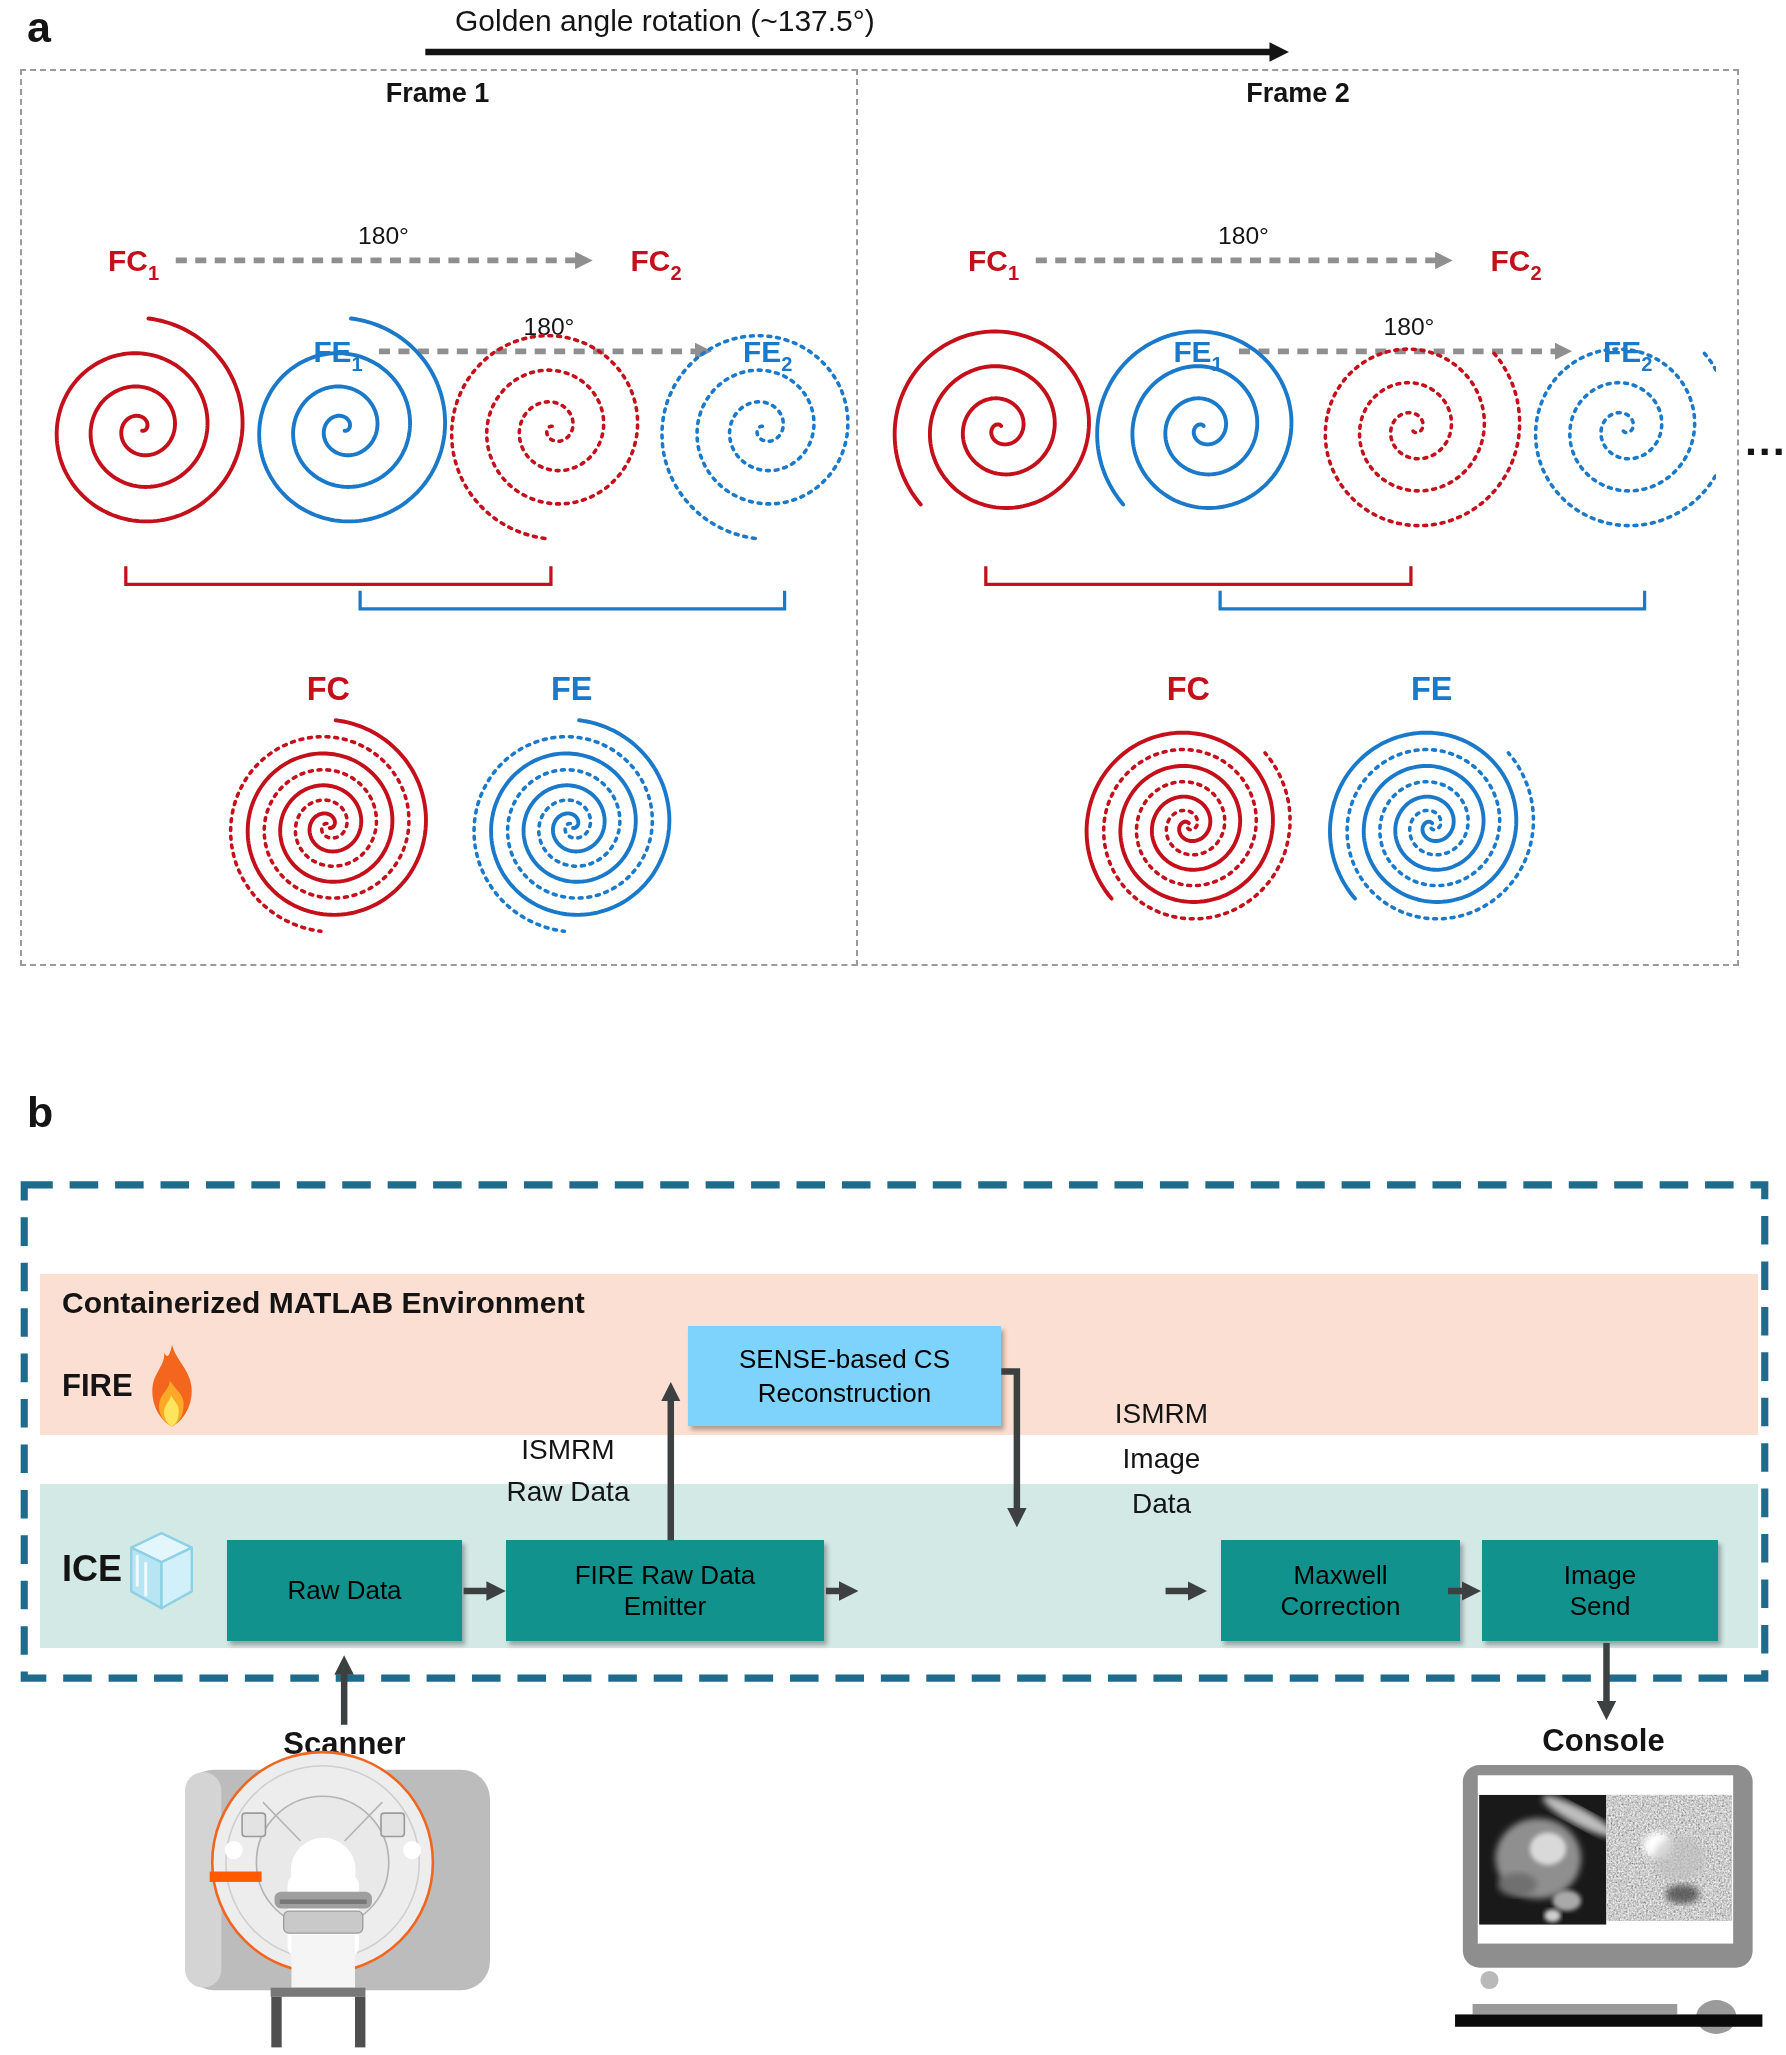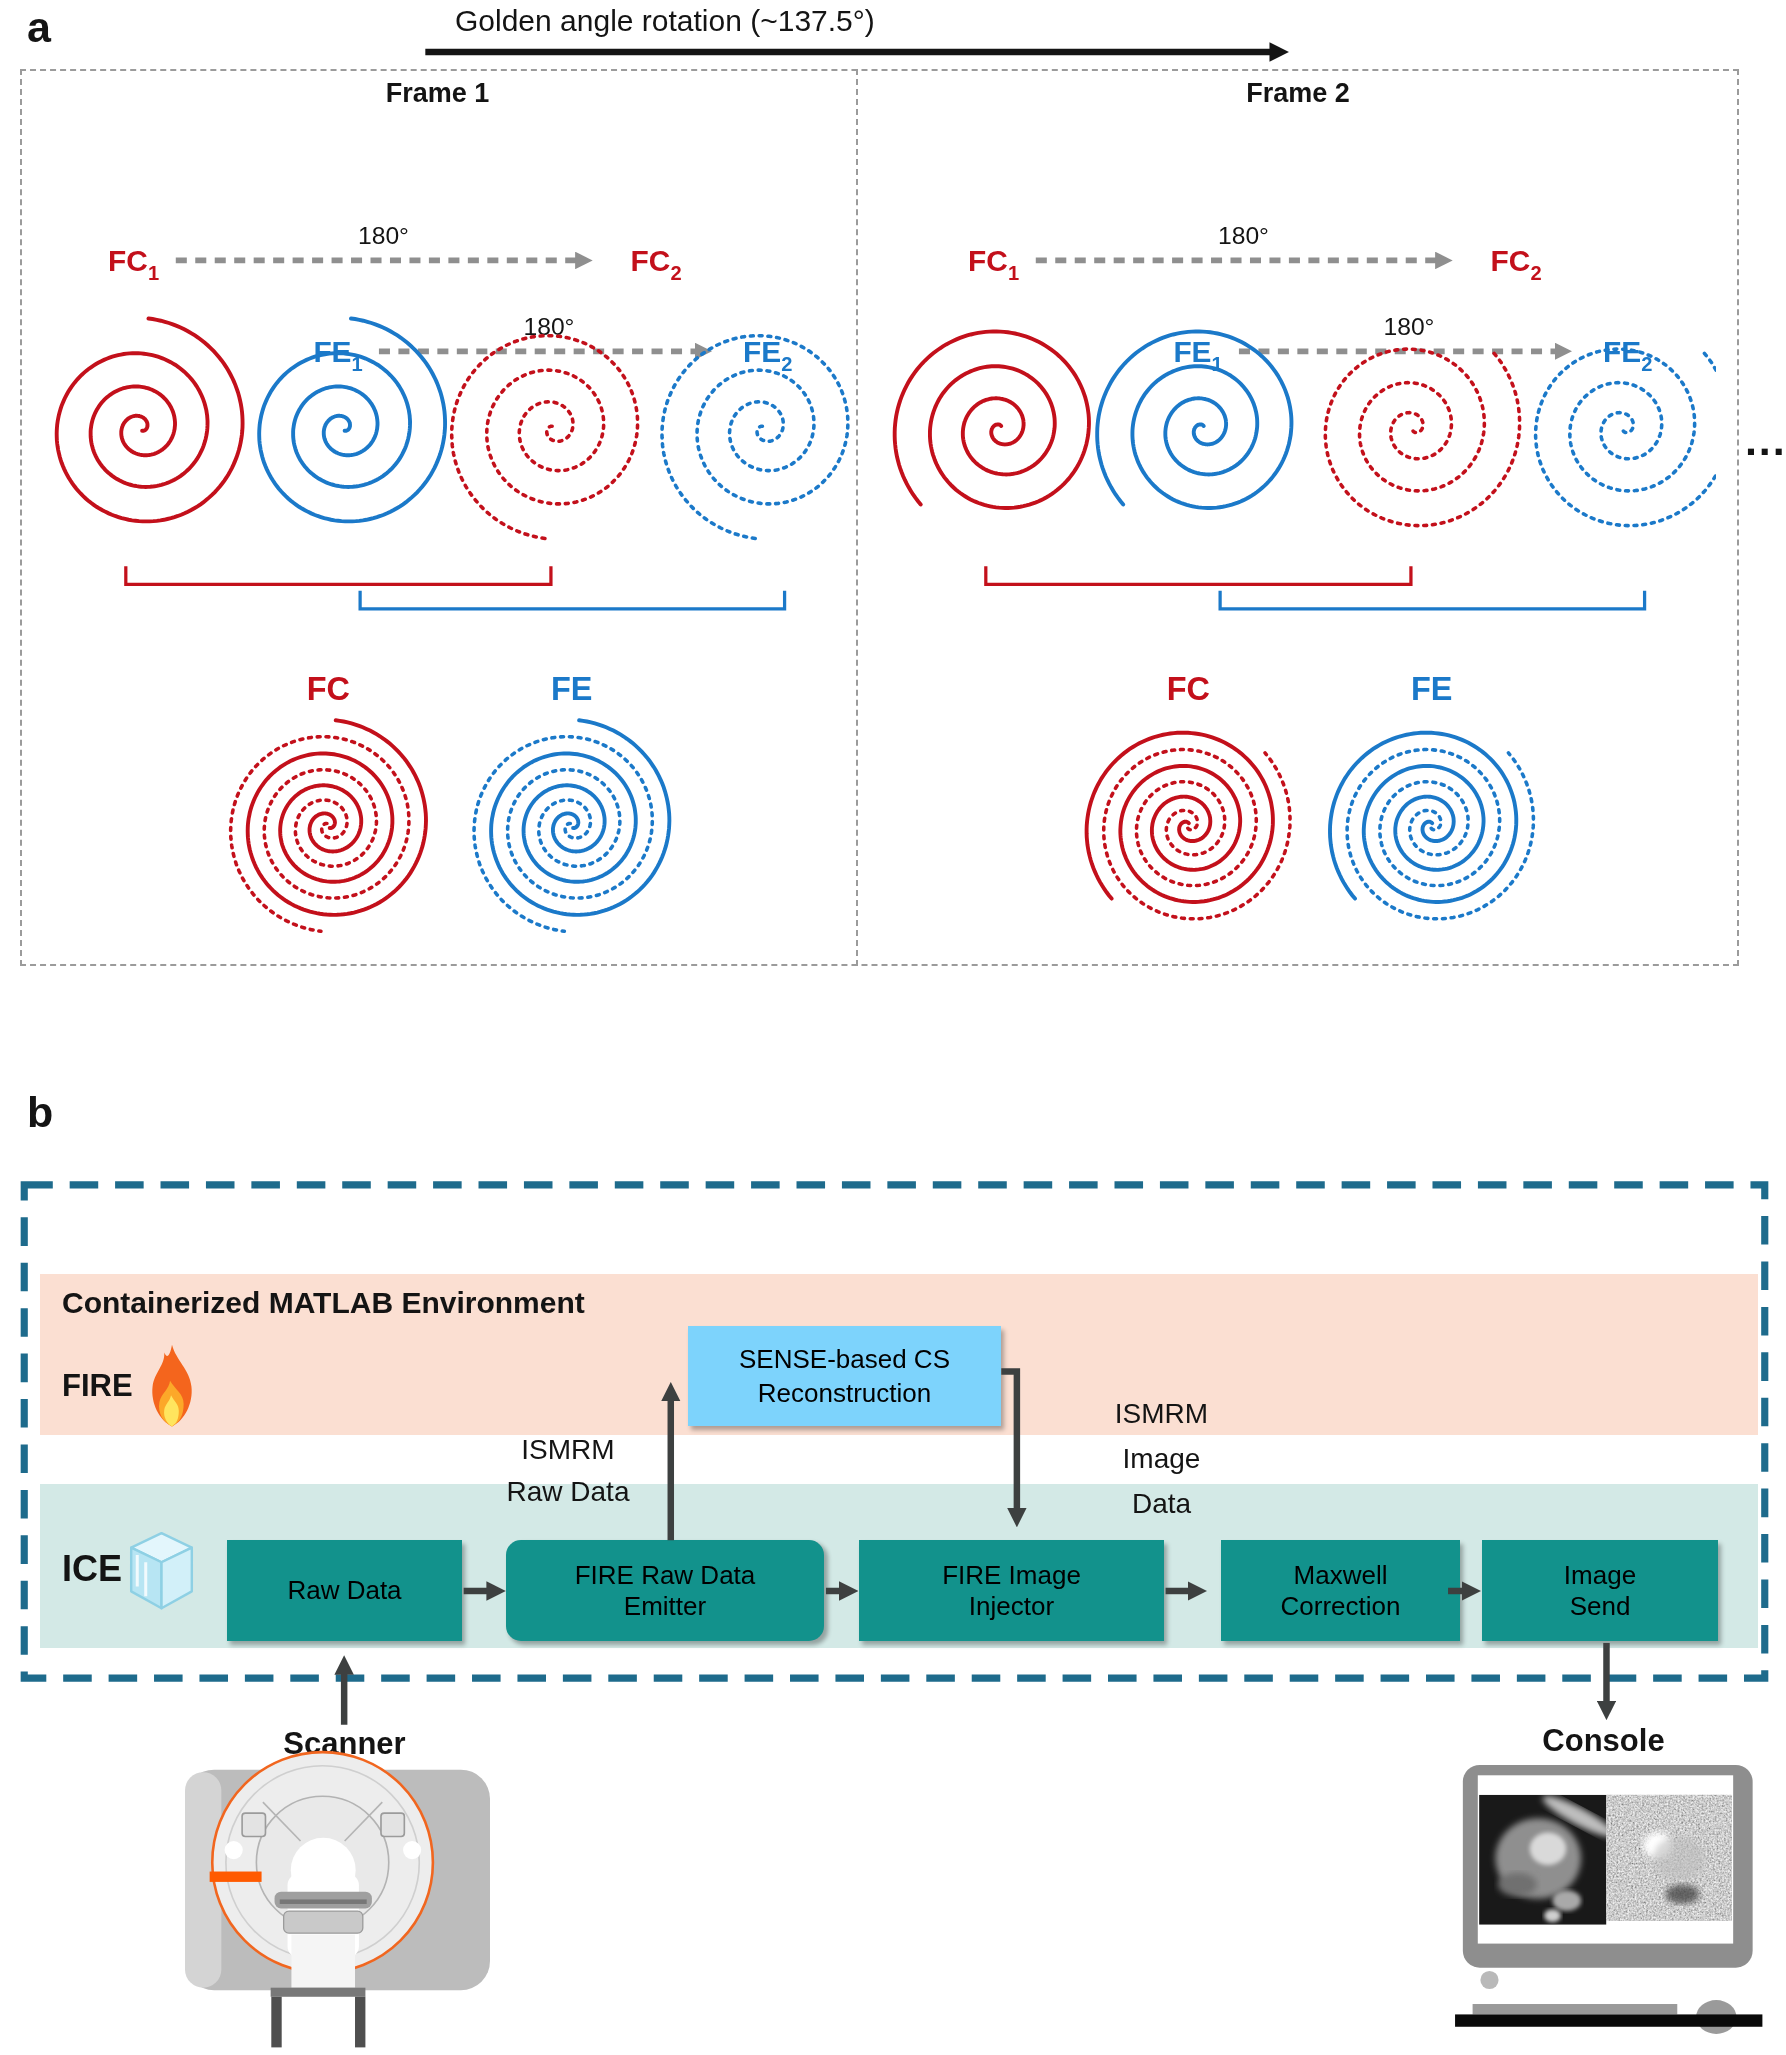--- a/index.html
+++ b/index.html
@@ -40,21 +40,21 @@
   #flame-svg{left:138px;top:1342px;width:68px;height:95px;}
   #teal-band{left:40px;top:1484px;width:1718px;height:164px;background:#d3e9e6;}
   #ice-label{left:62px;top:1548px;font-size:36px;font-weight:bold;}
   #ice-svg{left:121px;top:1521px;width:81px;height:97px;}
 
   .flow-box{position:absolute;top:1540px;height:101px;background:#12928c;color:#000;
             display:flex;align-items:center;justify-content:center;text-align:center;
             font-size:26px;line-height:31px;box-sizing:border-box;
             box-shadow:3.2px 3.9px 4.5px rgba(0,0,0,0.30);z-index:4;}
   #box-raw{left:227px;width:235px;}
-  #box-emitter{left:506px;width:318px;padding:0 38px;border-radius:15px;}
+  #box-emitter{left:506px;width:318px;padding:0 38px;}
   #box-injector{left:859px;width:305px;padding:0 38px;}
   #box-maxwell{left:1208px;width:239px;padding:0 31px;margin-left:13px;}
   #box-send{left:1482px;width:236px;padding:0 60px;}
 
   #sense-box{left:688px;top:1326px;width:313px;height:100px;background:#7dd3fc;color:#000;
              display:flex;flex-direction:column;align-items:center;justify-content:center;
              font-size:26px;line-height:34px;text-align:center;
              box-shadow:3.2px 3.9px 4.5px rgba(0,0,0,0.30);z-index:4;}
 
   .ismrm{position:absolute;font-size:28px;color:#141414;text-align:center;z-index:6;}
@@ -173,21 +173,20 @@
     <g stroke="#8ed0e4" stroke-width="2" stroke-linejoin="round">
       <path d="M8 22 L33 10 L58 22 L33 34 Z" fill="#e3f6fc"></path>
       <path d="M8 22 L33 34 L33 72 L8 58 Z" fill="#b7e5f3"></path>
       <path d="M58 22 L33 34 L33 72 L58 58 Z" fill="#d2f0f9"></path>
     </g>
     <path d="M13 28 L13 54 M20 34 L20 62" stroke="#ffffff" stroke-width="2.5" fill="none" opacity="0.8"></path>
   </svg>
 
   <div id="box-raw" class="flow-box">Raw Data</div>
   <div id="box-emitter" class="flow-box">FIRE Raw Data Emitter</div>
-  <div id="box-injector" class="flow-box">FIRE Image Injector</div>
   <div id="box-maxwell" class="flow-box">Maxwell Correction</div>
   <div id="box-send" class="flow-box">Image Send</div>
 
   <div id="sense-box" class="abs">
     <div>SENSE-based CS</div>
     <div>Reconstruction</div>
   </div>
 
   <div id="ismrm-raw" class="ismrm">
     <div>ISMRM</div>

